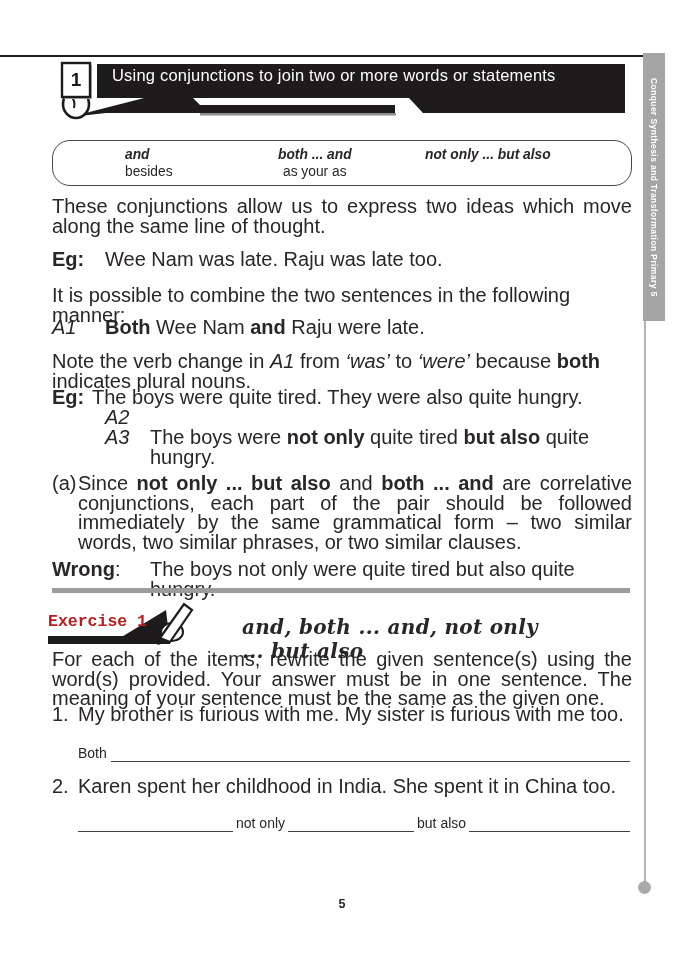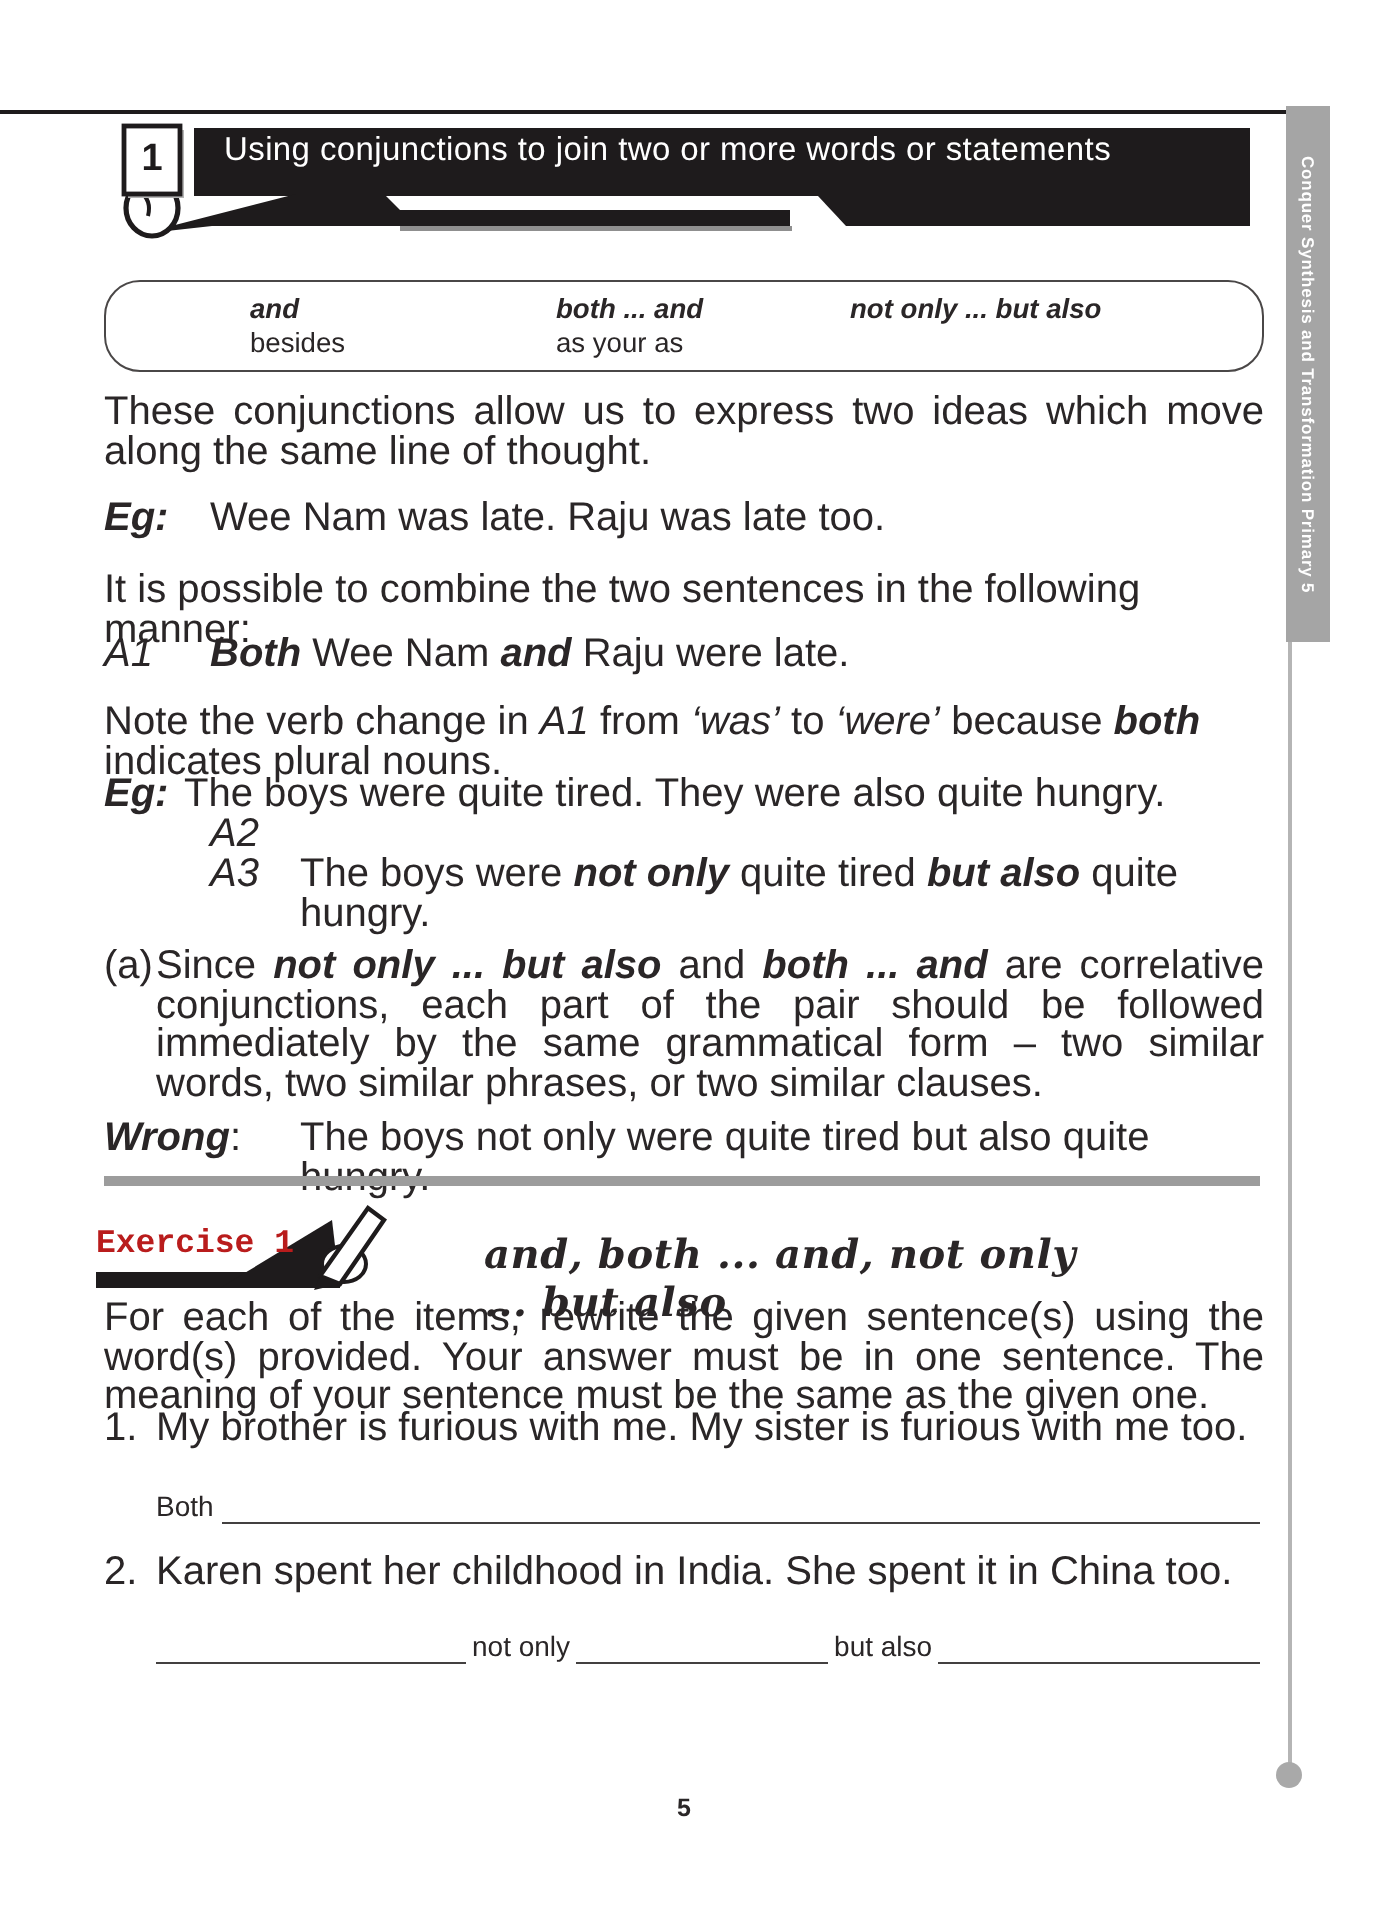--- a/index.html
+++ b/index.html
@@ -29,29 +29,29 @@
     display:flex; align-items:center; justify-content:center;
     font-size:19px; font-weight:bold; color:#1e1b1c;
   }
   
   .conj-box{
     left:52px; top:140px; width:578px; height:44px;
     border:1.6px solid #4a4747; border-radius:18px; background:#fff;
   }
   .conj-col{position:absolute; top:5px; line-height:17px; font-size:13.8px;}
   .conj-main{font-weight:bold; font-style:italic;}
-  .conj-sub{font-style:normal;}
+  .conj-sub{font-style:normal;text-align:center;}
   .col1{left:72px;} .col2{left:225px;} .col3{left:372px;}
   
   .bodytext{font-size:20px; line-height:19.5px;}
   .block{left:52px; width:580px;}
   .just{text-align:justify;}
   .row{display:flex;}
   .lbl{flex:0 0 auto;}
-  .bi,.seg-bi{font-weight:bold; font-style:italic;}
+  .bi,.seg-bi{font-weight:bold; }
   .it,.seg-i{font-style:italic;}
   
   .divider{left:52px; top:588px; width:578px; height:5px; background:#9c9c9c;}
   .ex-title{left:48px; top:612px; font-size:16.5px; font-weight:bold; color:#b91c1c;font-family:Liberation Mono, monospace;}
   .ex-svg{left:48px; top:598px; width:210px; height:52px;}
   .ex-hint{
     left:242px; top:615px; width:300px;
     font-family:"DejaVu Serif", serif; font-style:italic; font-weight:bold;
     font-size:20px; color:#2a2627; letter-spacing:.3px;
   }

